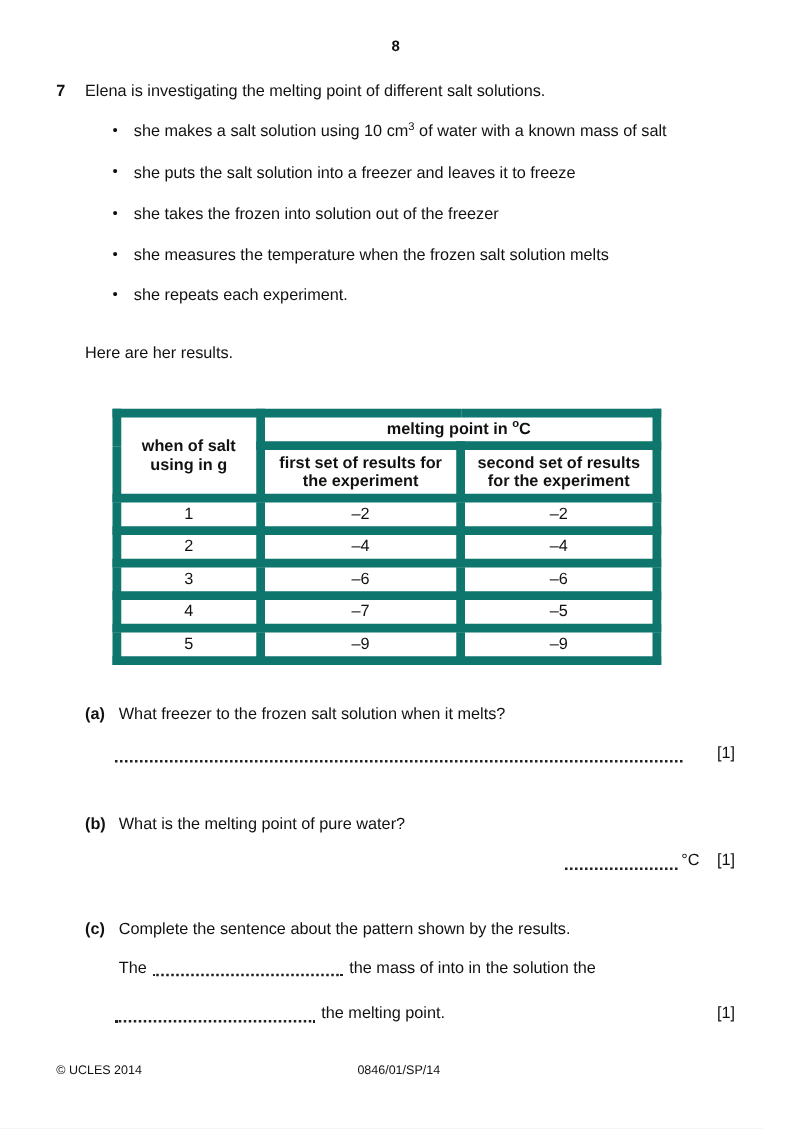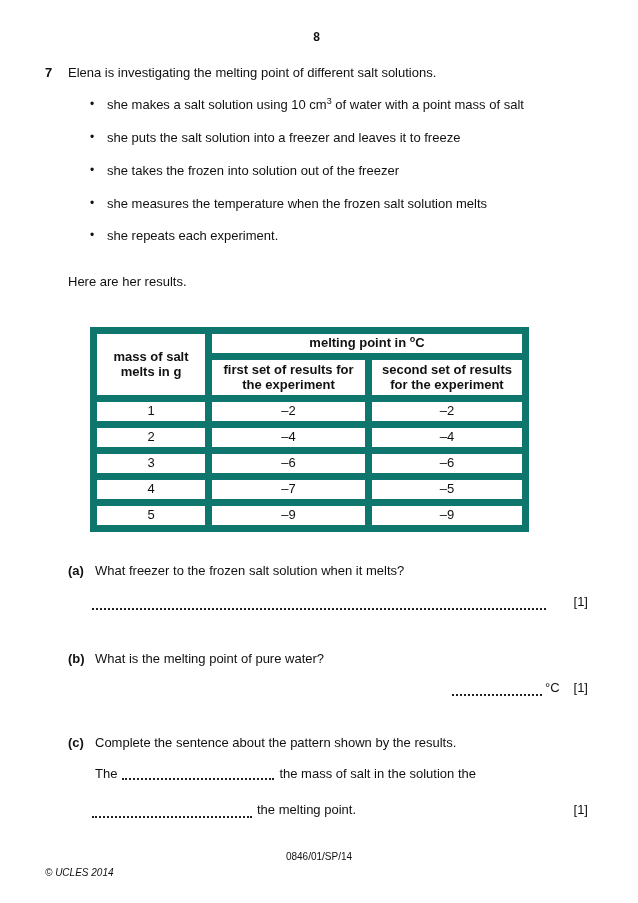--- a/index.html
+++ b/index.html
@@ -75,21 +75,21 @@
     justify-content: flex-end;
     align-items: flex-end;
     margin-top: 14px;
   }
   .answer-row-b .dots { width: 90px; }
   .answer-row-b .unit { margin-left: 3px; }
   .answer-row-b .marks { margin-left: 14px; }
 
   .sentence-line-1 {
     display: flex;
-    align-items: flex-start;
+    align-items: center;
     margin-left: 50px;
     margin-top: 16px;
   }
   .sentence-line-1 .dots { width: 152px; margin: 0 5px; }
   .sentence-line-2 {
     display: flex;
     align-items: flex-end;
     margin-left: 47px;
     margin-top: 21px;
   }
@@ -103,40 +103,39 @@
     top: 851px;
     font-size: 10px;
   }
   .footer .code {
     display: block;
     text-align: center;
   }
   .footer .copyright {
     position: absolute;
     left: 45px;
-    top: 16px;
-    font-style: italic;
+    top: 0;
   }
 </style>
 </head>
 <body>
 
 <div class="page">
 
   <div class="page-number">8</div>
 
   <div class="q-row">
     <span class="q-num">7</span>
     <span class="q-text">Elena is investigating the melting point of different salt solutions.</span>
   </div>
 
   <div class="bullets">
     <div class="bullet">
       <span class="dot">•</span>
-      <span><span>she makes a salt solution using 10 cm</span><sup>3</sup><span> of water with a point mass of salt</span></span>
+      <span><span>she makes a salt solution using 10 cm</span><sup>3</sup><span> of water with a known mass of salt</span></span>
     </div>
     <div class="bullet">
       <span class="dot">•</span>
       <span>she puts the salt solution into a freezer and leaves it to freeze</span>
     </div>
     <div class="bullet">
       <span class="dot">•</span>
       <span>she takes the frozen into solution out of the freezer</span>
     </div>
     <div class="bullet">
@@ -153,22 +152,22 @@
 
   <table class="results">
     <colgroup>
       <col style="width:115px">
       <col style="width:160px">
       <col style="width:157px">
     </colgroup>
     <tbody>
         <tr class="mp-row">
       <th rowspan="2">
-        <span>mass of salt</span><br>
-        <span>melts in g</span>
+        <span>when of salt</span><br>
+        <span>using in g</span>
       </th>
       <th colspan="2"><span>melting point in </span><sup>o</sup><span>C</span></th>
     </tr>
     <tr class="sub-row">
       <th>
         <span>first set of results for</span><br>
         <span>the experiment</span>
       </th>
       <th>
         <span>second set of results</span><br>
@@ -227,21 +226,21 @@
   </div>
 
   <div class="part part-c">
     <div class="part-q">
       <span class="part-label">(c)</span>
       <span>Complete the sentence about the pattern shown by the results.</span>
     </div>
     <div class="sentence-line-1">
       <span>The</span>
       <span class="dots"></span>
-      <span>the mass of salt in the solution the</span>
+      <span>the mass of into in the solution the</span>
     </div>
     <div class="sentence-line-2">
       <span class="dots"></span>
       <span>the melting point.</span>
       <span class="marks">[1]</span>
     </div>
   </div>
 
   <div class="footer">
     <span class="copyright">© UCLES 2014</span>

